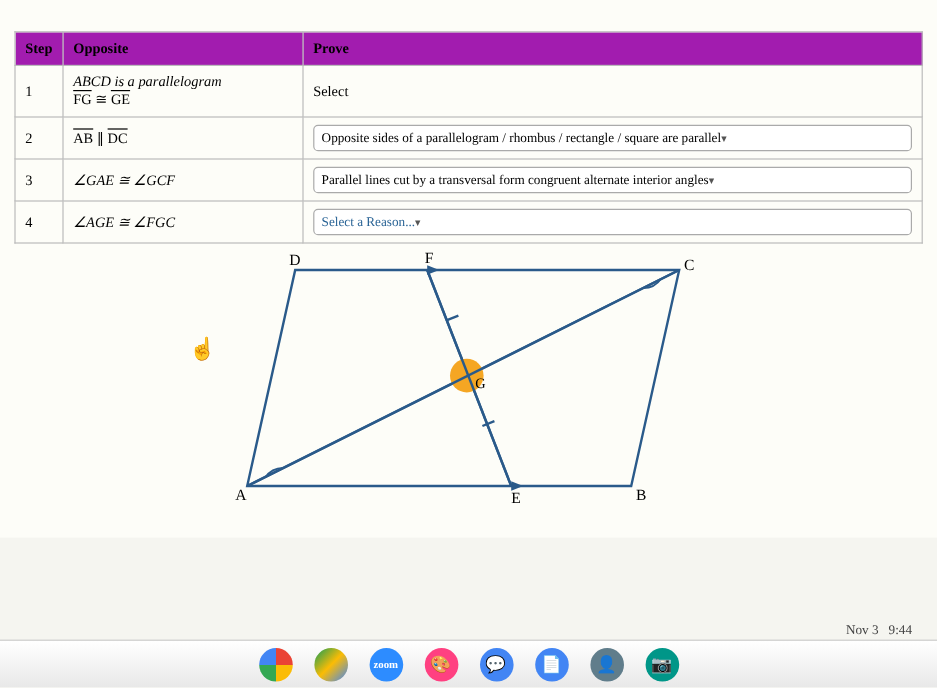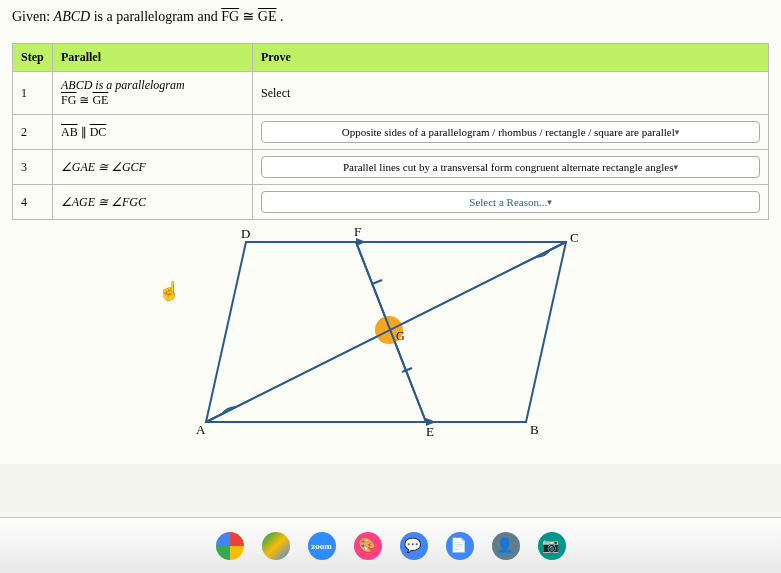--- a/index.html
+++ b/index.html
@@ -26,36 +26,36 @@
   margin-top: 18px;
   font-size: 12px;
 }
 table.proof th, table.proof td {
   border: 1px solid #bbb;
   padding: 6px 8px;
   text-align: left;
   vertical-align: middle;
 }
 table.proof th {
-  background: #bef264;
+  background: #a21caf;
   font-weight: bold;
 }
 .step-col { width: 40px; text-align: center; }
 .stmt-col { width: 200px; text-align: center; }
 .reason-cell { padding: 4px; }
 .reason-select {
   width: 100%;
   border: 1px solid #aaa;
   border-radius: 4px;
   padding: 4px 6px;
   background: #fff;
   font-size: 11px;
   font-family: Georgia, serif;
   display: flex;
-  justify-content: center;
+  justify-content: flex-start;
   align-items: center;
 }
 .reason-select.placeholder { color: #2a6496; font-family: Liberation Serif, serif; }
 .caret { font-size: 9px; color: #555; }
 .cursor-hand {
   position: absolute;
   left: 158px;
   top: 280px;
   font-size: 18px;
   z-index: 10;
@@ -63,21 +63,21 @@
 }
 .diagram-wrap {
   text-align: center;
   margin-top: 2px;
 }
 .taskbar {
   position: absolute;
   bottom: 0;
   left: 0;
   right: 0;
-  height: 56px;
+  height: 40px;
   background: linear-gradient(#fff, #e8e8e8);
   border-top: 1px solid #ccc;
   display: flex;
   align-items: center;
   justify-content: center;
   gap: 18px;
 }
 .tb-icon {
   width: 28px;
   height: 28px;
@@ -95,35 +95,26 @@
   bottom: 42px;
   font-size: 11px;
   color: #444;
   font-family: Liberation Serif, serif;
 }
 </style>
 </head>
 <body>
 
 <div class="content">
-  <p class="given">
-    <span>Given: </span>
-    <i>ABCD</i>
-    <span> is a parallelogram and </span>
-    <span class="overline">FG</span>
-    <span> ≅ </span>
-    <span class="overline">GE</span>
-    <span>.</span>
-  </p>
 
   <table class="proof">
     <thead>
       <tr>
         <th class="step-col">Step</th>
-        <th class="stmt-col">Parallel</th>
+        <th class="stmt-col">Opposite</th>
         <th>Prove</th>
       </tr>
     </thead>
     <tbody>
       <tr>
         <td class="step-col">1</td>
         <td class="stmt-col">
           <div><i>ABCD is a parallelogram</i></div>
           <div>
             <span class="overline">FG</span><span> ≅ </span><span class="overline">GE</span>
@@ -143,21 +134,21 @@
           </div>
         </td>
       </tr>
       <tr>
         <td class="step-col">3</td>
         <td class="stmt-col">
           <i>∠GAE ≅ ∠GCF</i>
         </td>
         <td class="reason-cell">
           <div class="reason-select">
-            <span>Parallel lines cut by a transversal form congruent alternate rectangle angles</span>
+            <span>Parallel lines cut by a transversal form congruent alternate interior angles</span>
             <span class="caret">▾</span>
           </div>
         </td>
       </tr>
       <tr>
         <td class="step-col">4</td>
         <td class="stmt-col">
           <i>∠AGE ≅ ∠FGC</i>
         </td>
         <td class="reason-cell">

